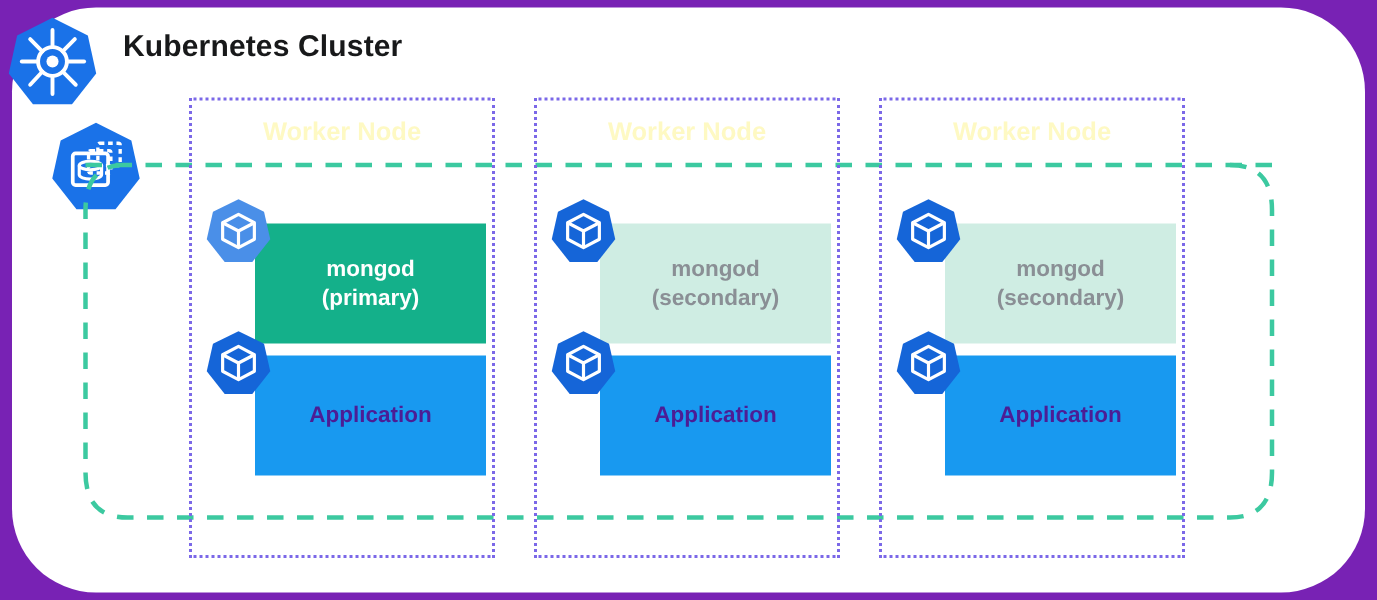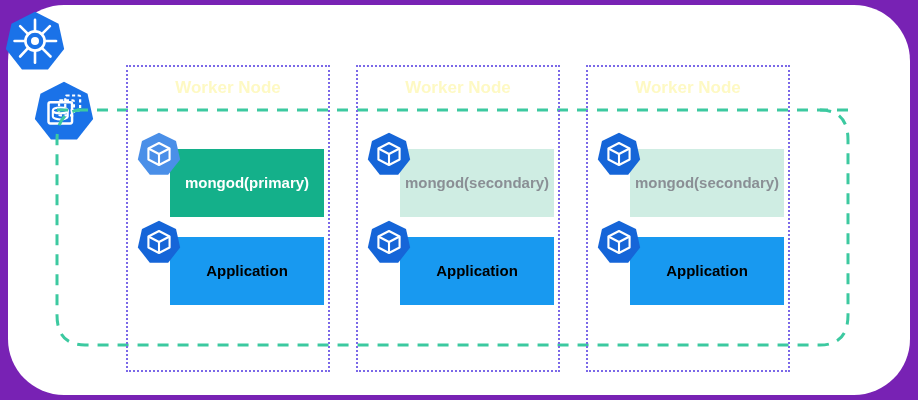--- a/index.html
+++ b/index.html
@@ -41,27 +41,27 @@
   .node.n2{left:356px;width:204px;}
   .node.n3{left:586px;width:204px;}
   .node-title{
     position:absolute;left:0;right:0;top:11px;text-align:center;
     font-size:17px;font-weight:bold;color:#fef9c3;white-space:nowrap;
   }
 
   
   .pod{position:absolute;}
   .pod-box{
-    position:absolute;left:34px;top:18px;width:154px;height:68px;
-    display:flex;flex-direction:row;align-items:center;justify-content:center;
+    position:absolute;left:34px;top:18px;width:154px;height:80px;
+    display:flex;flex-direction:column;align-items:center;justify-content:center;
     font-size:15px;font-weight:bold;line-height:1.28;text-align:right;
   }
   .pod-box.primary{background:#14B08A;color:#ffffff;}
   .pod-box.secondary{background:#CFEDE3;color:#8A8F95;}
-  .pod-box.app{background:#1899F0;color:#000000;}
+  .pod-box.app{background:#1899F0;color:#4c1d95;}
   .pod-icon{position:absolute;left:0;top:0;width:46px;height:46px;z-index:2;}
 
   
   .row-mongo{position:absolute;left:8px;top:64px;width:190px;height:90px;}
   .row-app{position:absolute;left:8px;top:152px;width:190px;height:90px;}
 </style>
 </head>
 <body>
 
 <div id="stage">
@@ -80,20 +80,21 @@
         <line x1="66" y1="50" x2="84" y2="50"></line>
         <line x1="26" y1="26" x2="39" y2="39"></line>
         <line x1="61" y1="61" x2="75" y2="75"></line>
         <line x1="74" y1="26" x2="61" y2="39"></line>
         <line x1="39" y1="61" x2="26" y2="75"></line>
       </g>
       <circle cx="50" cy="50" r="6.5" fill="#ffffff"></circle>
     </svg>
   </div>
 
+  <div class="title">Kubernetes Cluster</div>
 
   <div class="rs-icon">
     <svg viewBox="0 0 100 100" width="62" height="62">
       <polygon points="50,3 88,22 97,63 71,96 29,96 3,63 12,22" fill="#1A72E8"></polygon>
       <g fill="none" stroke="#ffffff" stroke-width="3.6" stroke-linejoin="round">
         <rect x="52" y="25" width="24" height="24" rx="2" stroke-dasharray="5 4"></rect>
         <rect x="42" y="33" width="24" height="24" rx="2" stroke-dasharray="5 4"></rect>
       </g>
       <rect x="25" y="36" width="38" height="34" rx="3" fill="none" stroke="#ffffff" stroke-width="4"></rect>
       <g fill="none" stroke="#ffffff" stroke-width="3.4">

